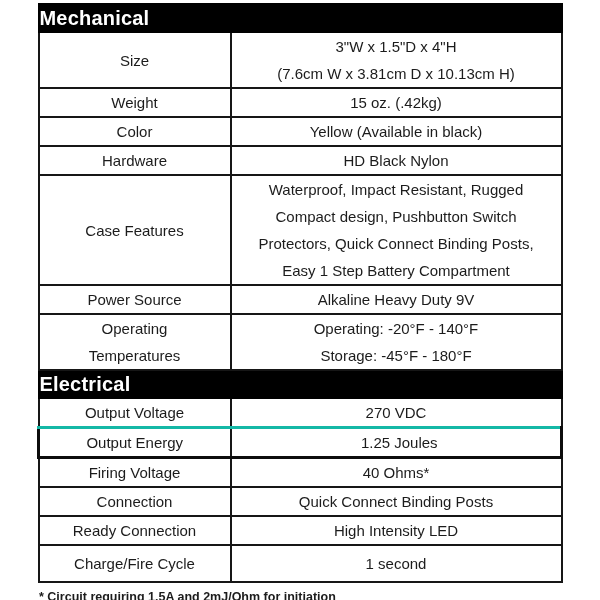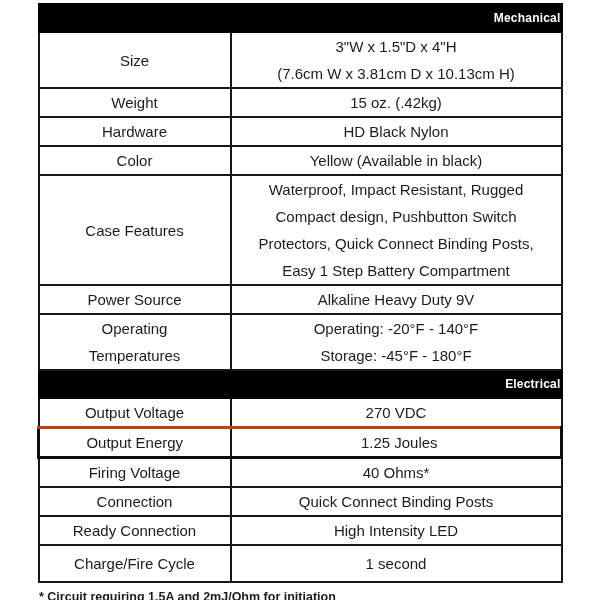--- a/index.html
+++ b/index.html
@@ -19,22 +19,22 @@
     width: 100%;
     border-collapse: collapse;
     background: #ffffff;
     color: #1c1c1c;
     font-size: 15px;
   }
   table.spec-table th.section {
     background: #000000;
     color: #ffffff;
     font-weight: bold;
-    font-size: 12px;
-    text-align: right;
+    font-size: 20px;
+    text-align: left;
     height: 26px;
     line-height: 26px;
     border: 2px solid #000000;
     letter-spacing: 0.2px;
   }
   table.spec-table td {
     border: 2px solid #161616;
     line-height: 27px;
     padding: 0 6px;
     vertical-align: middle;
@@ -43,21 +43,21 @@
     width: 192px;
     text-align: center;
     white-space: pre-line;
     padding-right: 3px;
   }
   td.value {
     text-align: center;
     white-space: pre-line;
   }
   tr.highlight td {
-    border-top: 3px solid #c2410c;
+    border-top: 3px solid #14b8a6;
     border-bottom: 3px solid #0d0d0d;
   }
   tr.highlight td.label { border-left: 3px solid #0d0d0d; }
   tr.highlight td.value { border-right: 3px solid #0d0d0d; padding-left: 13px; }
   tr.tall td { height: 37px; }
   .footnote {
     margin-top: 7px;
     margin-left: 2px;
     font-size: 12.5px;
     font-weight: bold;
@@ -76,26 +76,26 @@
       <tr>
         <td class="label">Size</td>
         <td class="value">3"W x 1.5"D x 4"H
 (7.6cm W x 3.81cm D x 10.13cm H)</td>
       </tr>
       <tr>
         <td class="label">Weight</td>
         <td class="value">15 oz. (.42kg)</td>
       </tr>
       <tr>
+        <td class="label">Color</td>
+        <td class="value">Yellow (Available in black)</td>
+      </tr>
+      <tr>
         <td class="label">Hardware</td>
         <td class="value">HD Black Nylon</td>
-      </tr>
-      <tr>
-        <td class="label">Color</td>
-        <td class="value">Yellow (Available in black)</td>
       </tr>
       <tr>
         <td class="label">Case Features</td>
         <td class="value">Waterproof, Impact Resistant, Rugged
 Compact design, Pushbutton Switch
 Protectors, Quick Connect Binding Posts,
 Easy 1 Step Battery Compartment</td>
       </tr>
       <tr>
         <td class="label">Power Source</td>

